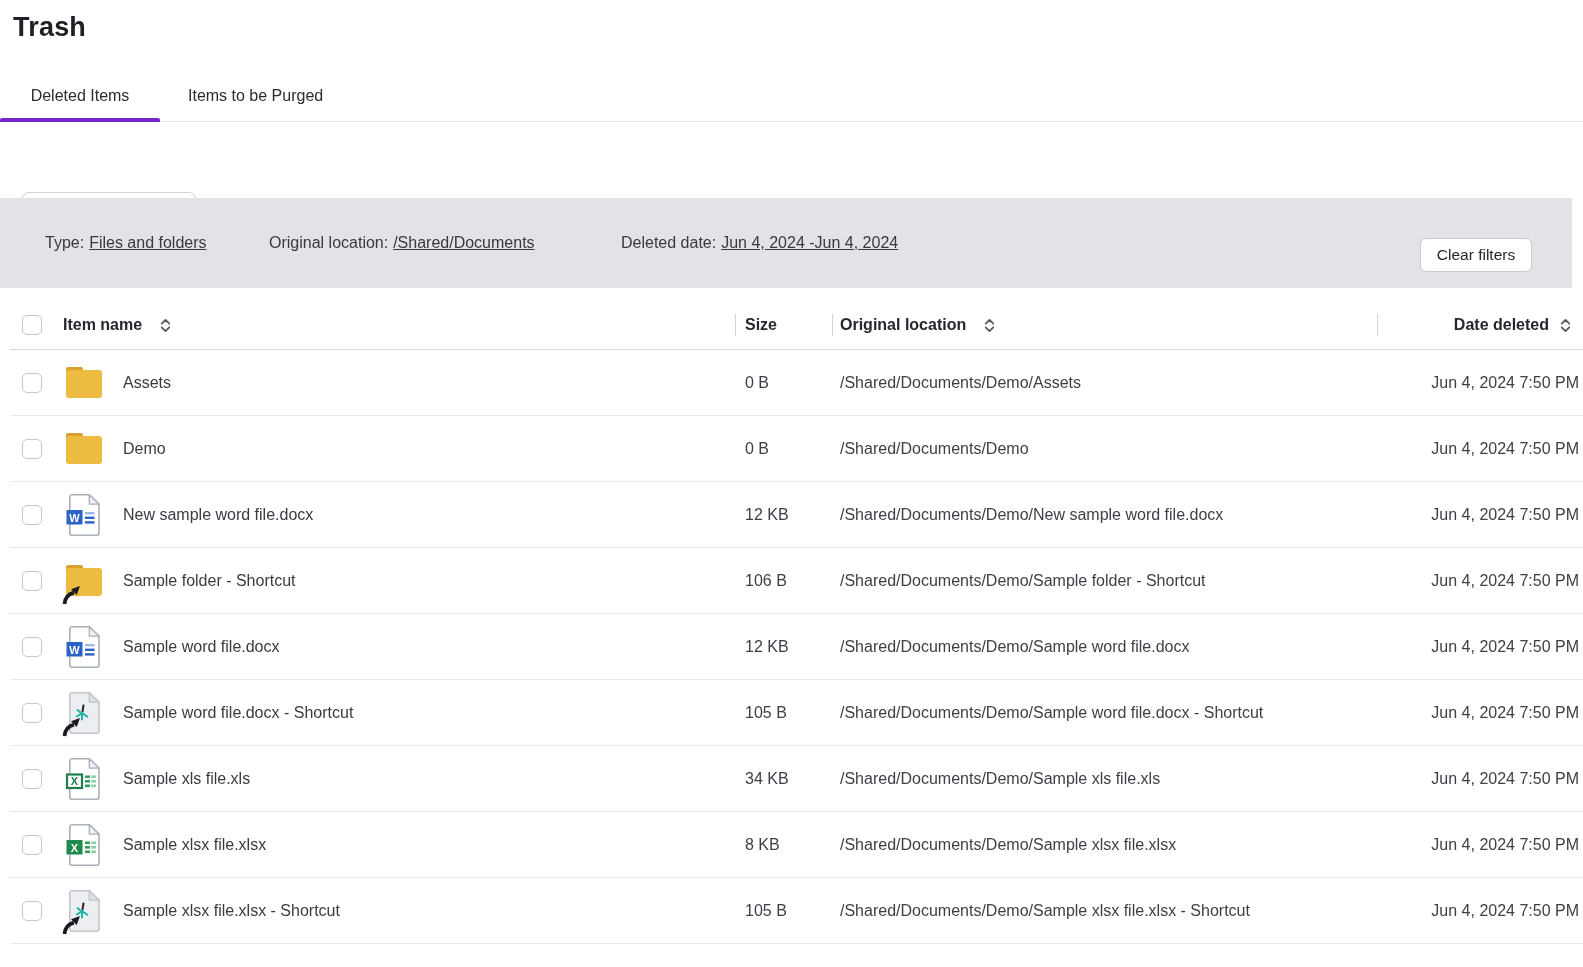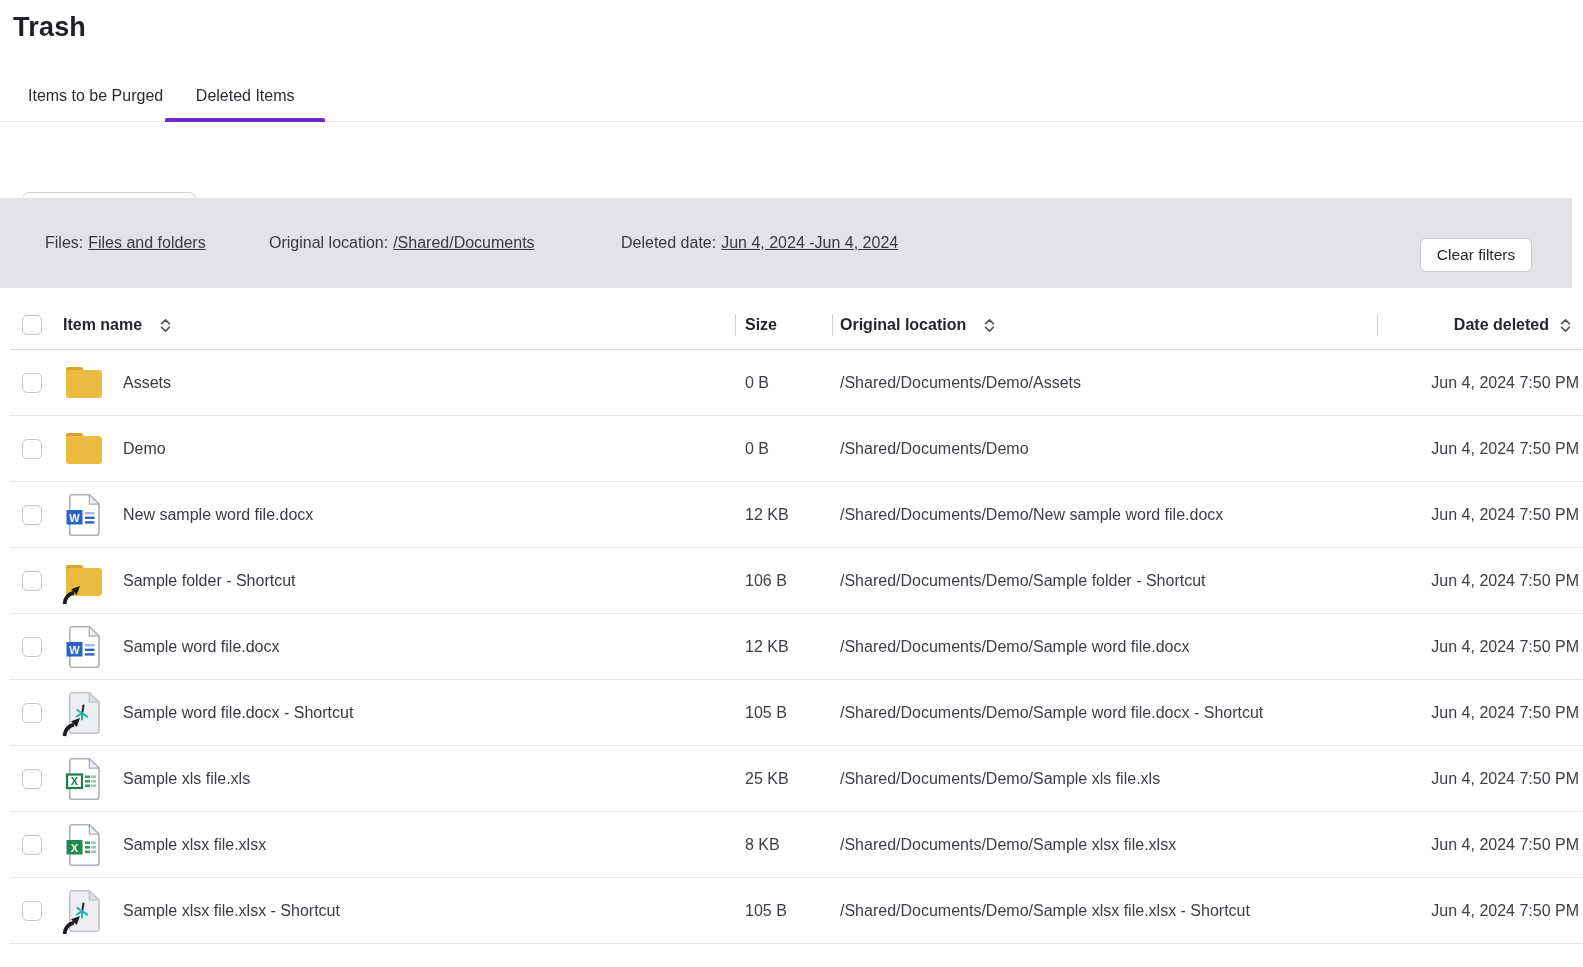--- a/index.html
+++ b/index.html
@@ -53,46 +53,46 @@
   input.cbx { appearance:none; -webkit-appearance:none; width:20px; height:20px; border:1.5px solid #c7c7cd; border-radius:5px; background:#fff; cursor:pointer; display:block; }
 </style>
 </head>
 <body>
 
 <div class="page">
 
   <div class="page-title">Trash</div>
 
   <div class="tabs">
+    <div class="tab tab--active">
+      <span>Deleted Items</span>
+    </div>
     <div class="tab tab--inactive">
       <span>Items to be Purged</span>
-    </div>
-    <div class="tab tab--active">
-      <span>Deleted Items</span>
     </div>
   </div>
 
   <div class="search-btn">
     <span style="display:inline-flex">
       <svg width="19" height="19" viewBox="0 0 19 19">
           <circle cx="8" cy="8" r="5.6" fill="none" stroke="#7127c9" stroke-width="2"></circle>
           <path d="M12.3 12.3 L16.6 16.6" stroke="#7127c9" stroke-width="2" stroke-linecap="round"></path>
         </svg>
     </span>
     <span class="label">Find in Trash</span>
     <span style="display:inline-flex;margin-left:2px">
       <svg width="13" height="8" viewBox="0 0 13 8">
           <path d="M1.5 1.2 L6.5 6.2 L11.5 1.2" fill="none" stroke="#2e2e35" stroke-width="1.8" stroke-linecap="round" stroke-linejoin="round"></path>
         </svg>
     </span>
   </div>
 
   <div class="filter-bar">
     <span class="filter-item f1">
-      <span>Files:</span><span class="f-value">Files and folders</span>
+      <span>Type:</span><span class="f-value">Files and folders</span>
     </span>
     <span class="filter-item f2">
       <span>Original location:</span><span class="f-value">/Shared/Documents</span>
     </span>
     <span class="filter-item f3">
       <span>Deleted date:</span><span class="f-value">Jun 4, 2024 -Jun 4, 2024</span>
     </span>
     <button class="clear-btn">Clear filters</button>
   </div>
 
@@ -296,21 +296,21 @@
                 <rect x="22" y="20.5" width="5" height="2.6" fill="#2f9e5f"></rect>
                 <rect x="28.2" y="20.5" width="5" height="2.6" fill="#8fd0a8"></rect>
                 <rect x="22" y="25" width="5" height="2.6" fill="#2f9e5f"></rect>
                 <rect x="28.2" y="25" width="5" height="2.6" fill="#8fd0a8"></rect>
                 <rect x="22" y="29.5" width="5" height="2.6" fill="#2f9e5f"></rect>
                 <rect x="28.2" y="29.5" width="5" height="2.6" fill="#8fd0a8"></rect>
               </svg></span>
       <span class="cell item-label">Sample xls file.xls</span>
     </div>
     <div class="col-size">
-      <span class="cell cell-text">25 KB</span>
+      <span class="cell cell-text">34 KB</span>
     </div>
     <div class="col-location">
       <span class="cell cell-text">/Shared/Documents/Demo/Sample xls file.xls</span>
     </div>
     <div class="col-date">
       <span class="cell">Jun 4, 2024 7:50 PM</span>
     </div>
   </div>
 
   <div class="row">

